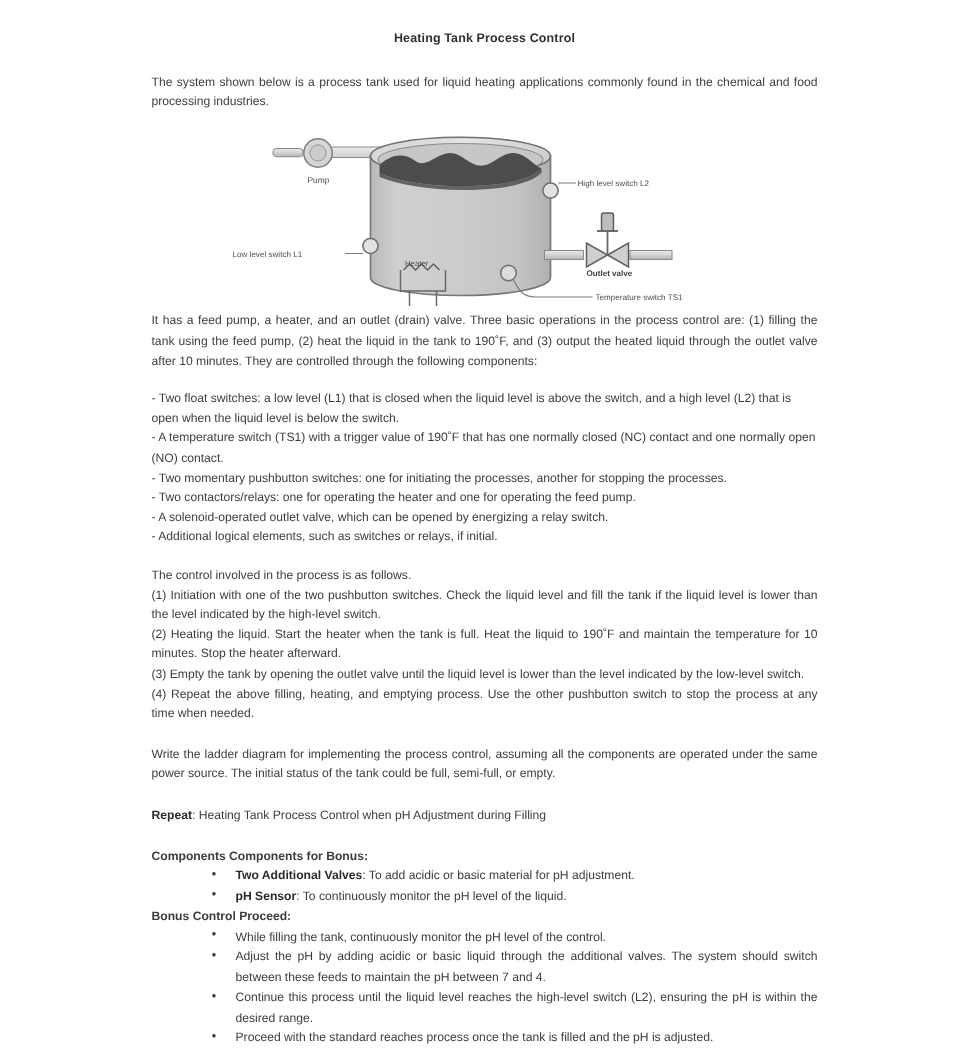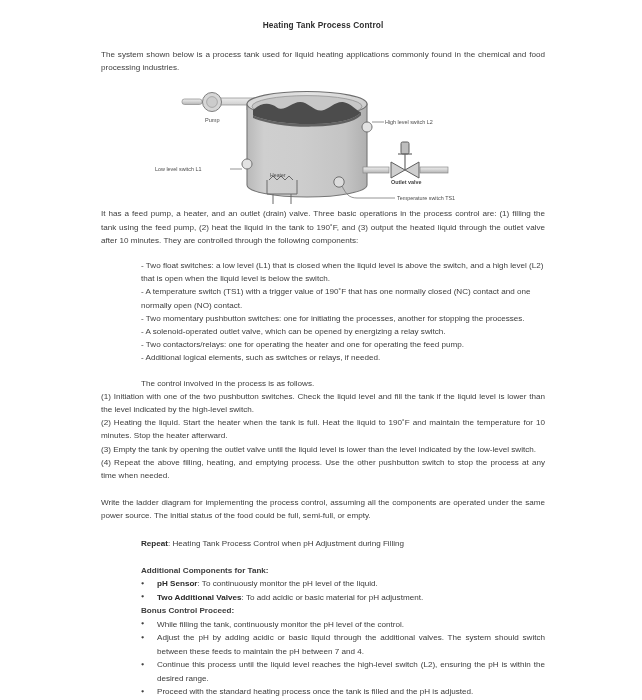--- a/index.html
+++ b/index.html
@@ -39,21 +39,20 @@
   }
   p.para {
     font-size: 8.1px;
     line-height: 13.2px;
     margin: 0;
     text-align: justify;
     color: #3d3d3d;
   }
   p.para-left {
     text-align: left;
-    margin-left: 40px;
   }
   .gap-18 { height: 18px; }
   .gap-14 { height: 14px; }
   .gap-12 { height: 12px; }
 
   b, .bold { font-weight: bold; color: #2b2b2b; }
 
   ul.bullets {
     margin: 0;
     padding: 0 0 0 40px;
@@ -195,54 +194,54 @@
       </svg>
     </div>
 
     <p class="para">It has a feed pump, a heater, and an outlet (drain) valve. Three basic operations in the process control are: (1) filling the tank using the feed pump, (2) heat the liquid in the tank to 190˚F, and (3) output the heated liquid through the outlet valve after 10 minutes. They are controlled through the following components:</p>
 
     <div class="gap-12"></div>
 
     <p class="para para-left">- Two float switches: a low level (L1) that is closed when the liquid level is above the switch, and a high level (L2) that is open when the liquid level is below the switch.</p>
     <p class="para para-left">- A temperature switch (TS1) with a trigger value of 190˚F that has one normally closed (NC) contact and one normally open (NO) contact.</p>
     <p class="para para-left">- Two momentary pushbutton switches: one for initiating the processes, another for stopping the processes.</p>
+    <p class="para para-left">- Two contactors/relays: one for operating the heater and one for operating the feed pump.</p>
     <p class="para para-left">- A solenoid-operated outlet valve, which can be opened by energizing a relay switch.</p>
-    <p class="para para-left">- Two contactors/relays: one for operating the heater and one for operating the feed pump.</p>
-    <p class="para para-left">- Additional logical elements, such as switches or relays, if needed.</p>
+    <p class="para para-left">- Additional logical elements, such as switches or relays, if initial.</p>
 
     <div class="gap-12"></div>
 
     <p class="para para-left">The control involved in the process is as follows.</p>
     <p class="para">(1) Initiation with one of the two pushbutton switches. Check the liquid level and fill the tank if the liquid level is lower than the level indicated by the high-level switch.</p>
     <p class="para">(2) Heating the liquid. Start the heater when the tank is full. Heat the liquid to 190˚F and maintain the temperature for 10 minutes. Stop the heater afterward.</p>
     <p class="para">(3) Empty the tank by opening the outlet valve until the liquid level is lower than the level indicated by the low-level switch.</p>
     <p class="para">(4) Repeat the above filling, heating, and emptying process. Use the other pushbutton switch to stop the process at any time when needed.</p>
 
     <div class="gap-14"></div>
 
-    <p class="para">Write the ladder diagram for implementing the process control, assuming all the components are operated under the same power source. The initial status of the food could be full, semi-full, or empty.</p>
+    <p class="para">Write the ladder diagram for implementing the process control, assuming all the components are operated under the same power source. The initial status of the tank could be full, semi-full, or empty.</p>
 
     <div class="gap-14"></div>
 
     <p class="para para-left"><span class="bold">Repeat</span><span>: Heating Tank Process Control when pH Adjustment during Filling</span></p>
 
     <div class="gap-14"></div>
 
-    <p class="para para-left bold">Additional Components for Tank:</p>
+    <p class="para para-left bold">Components Components for Bonus:</p>
 
     <ul class="bullets">
+      <li><span class="bold">Two Additional Valves</span><span>: To add acidic or basic material for pH adjustment.</span></li>
       <li><span class="bold">pH Sensor</span><span>: To continuously monitor the pH level of the liquid.</span></li>
-      <li><span class="bold">Two Additional Valves</span><span>: To add acidic or basic material for pH adjustment.</span></li>
     </ul>
 
     <p class="para para-left bold">Bonus Control Proceed:</p>
 
     <ul class="bullets">
       <li>While filling the tank, continuously monitor the pH level of the control.</li>
       <li>Adjust the pH by adding acidic or basic liquid through the additional valves. The system should switch between these feeds to maintain the pH between 7 and 4.</li>
       <li>Continue this process until the liquid level reaches the high-level switch (L2), ensuring the pH is within the desired range.</li>
-      <li>Proceed with the standard heating process once the tank is filled and the pH is adjusted.</li>
+      <li>Proceed with the standard reaches process once the tank is filled and the pH is adjusted.</li>
     </ul>
 
     <p class="para"></p>
 
   </div>
 </div>
 
 </body></html>

